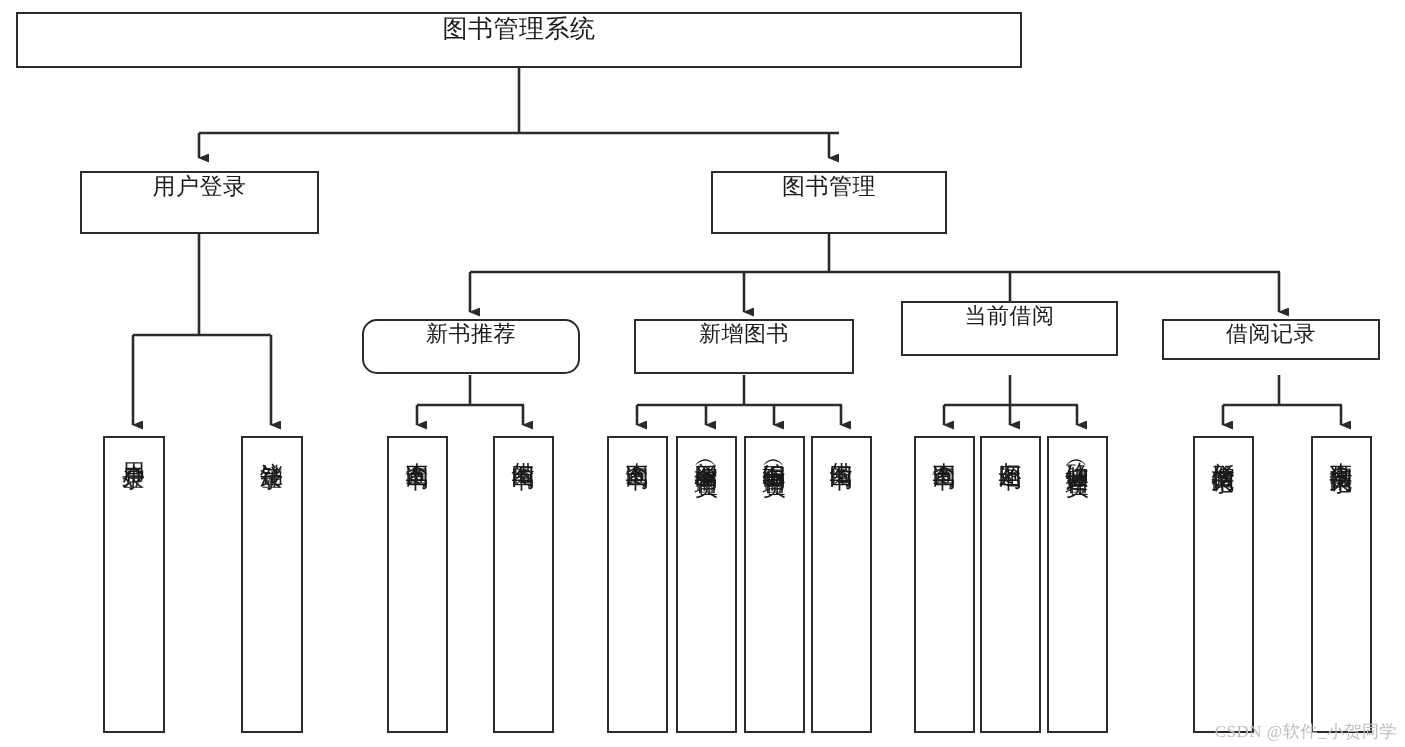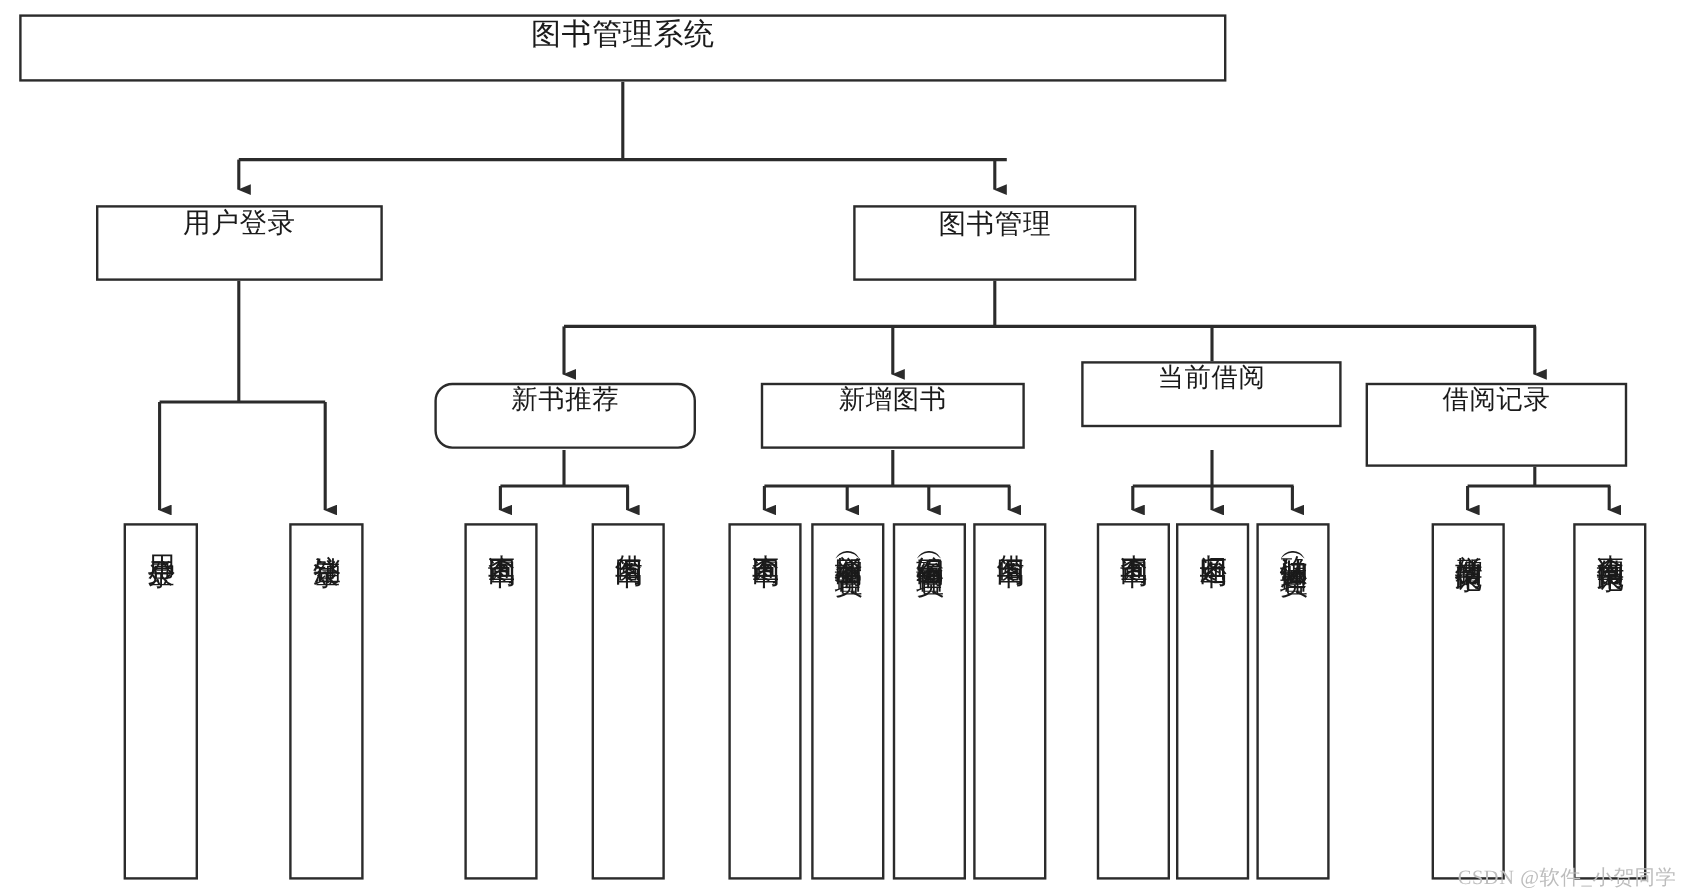--- a/index.html
+++ b/index.html
@@ -157,21 +157,21 @@
   </div>
 
   <div class="node level-3" style="left:634px; top:319px; width:220px; height:55px;">
     <span class="node-label">新增图书</span>
   </div>
 
   <div class="node level-3" style="left:901px; top:301px; width:217px; height:55px;">
     <span class="node-label">当前借阅</span>
   </div>
 
-  <div class="node level-3" style="left:1138px; top:319px; width:218px; height:70px;">
+  <div class="node level-3" style="left:1162px; top:319px; width:218px; height:41px;">
     <span class="node-label">借阅记录</span>
   </div>
 
   <div class="node level-4" style="left:103px; top:436px; width:62px; height:297px;">
     <span class="node-label">用户登录</span>
   </div>
 
   <div class="node level-4" style="left:241px; top:436px; width:62px; height:297px;">
     <span class="node-label">注销登录</span>
   </div>

